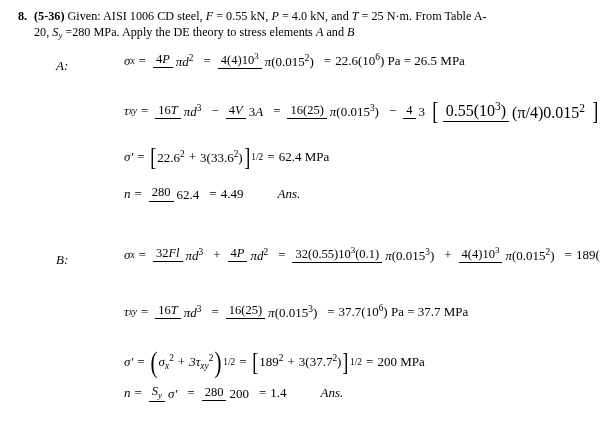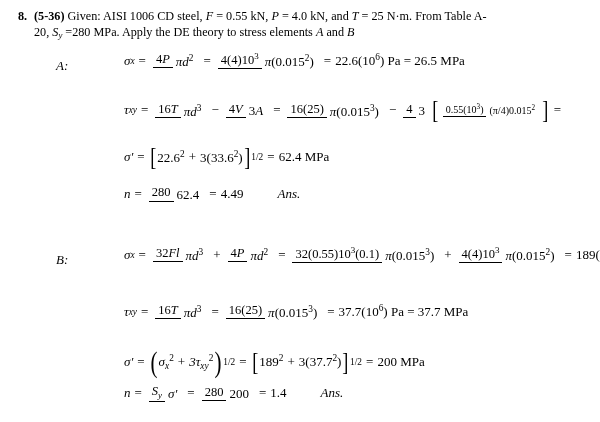--- a/index.html
+++ b/index.html
@@ -74,21 +74,21 @@
   }
   .frac > .num {
     padding: 0 3px 1px 3px;
     border-bottom: 1px solid #000;
     font-size: 12.5px;
   }
   .frac > .den {
     padding: 1px 3px 0 3px;
     font-size: 13px;
   }
-  .frac.small > .num, .frac.small > .den { font-size: 10px; }
+  .frac.small > .num, .frac.small > .den { font-size: 16px; }
   
   .bigbrk {
     display: inline-flex;
     align-items: center;
     font-size: 13px;
   }
   .brk-l, .brk-r {
     display: inline-block;
     font-size: 30px;
     line-height: 0.8;

